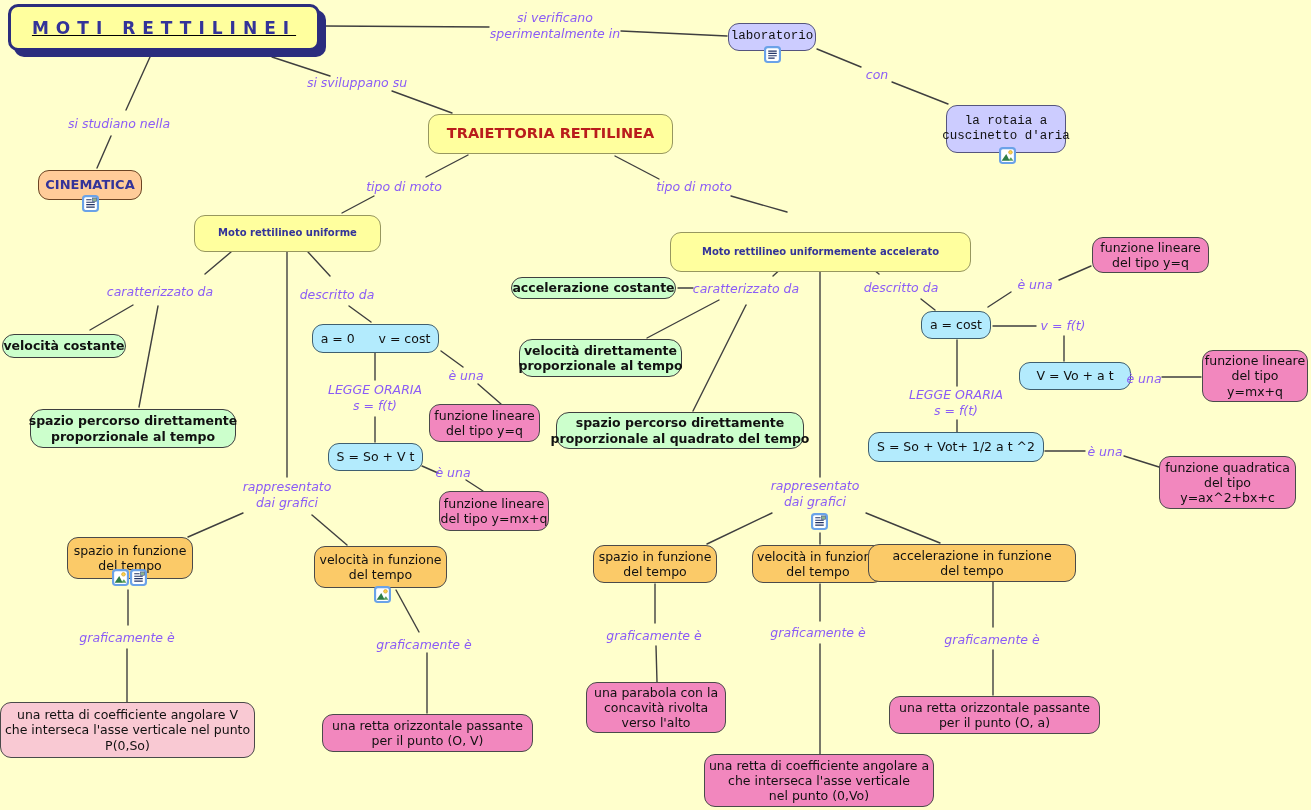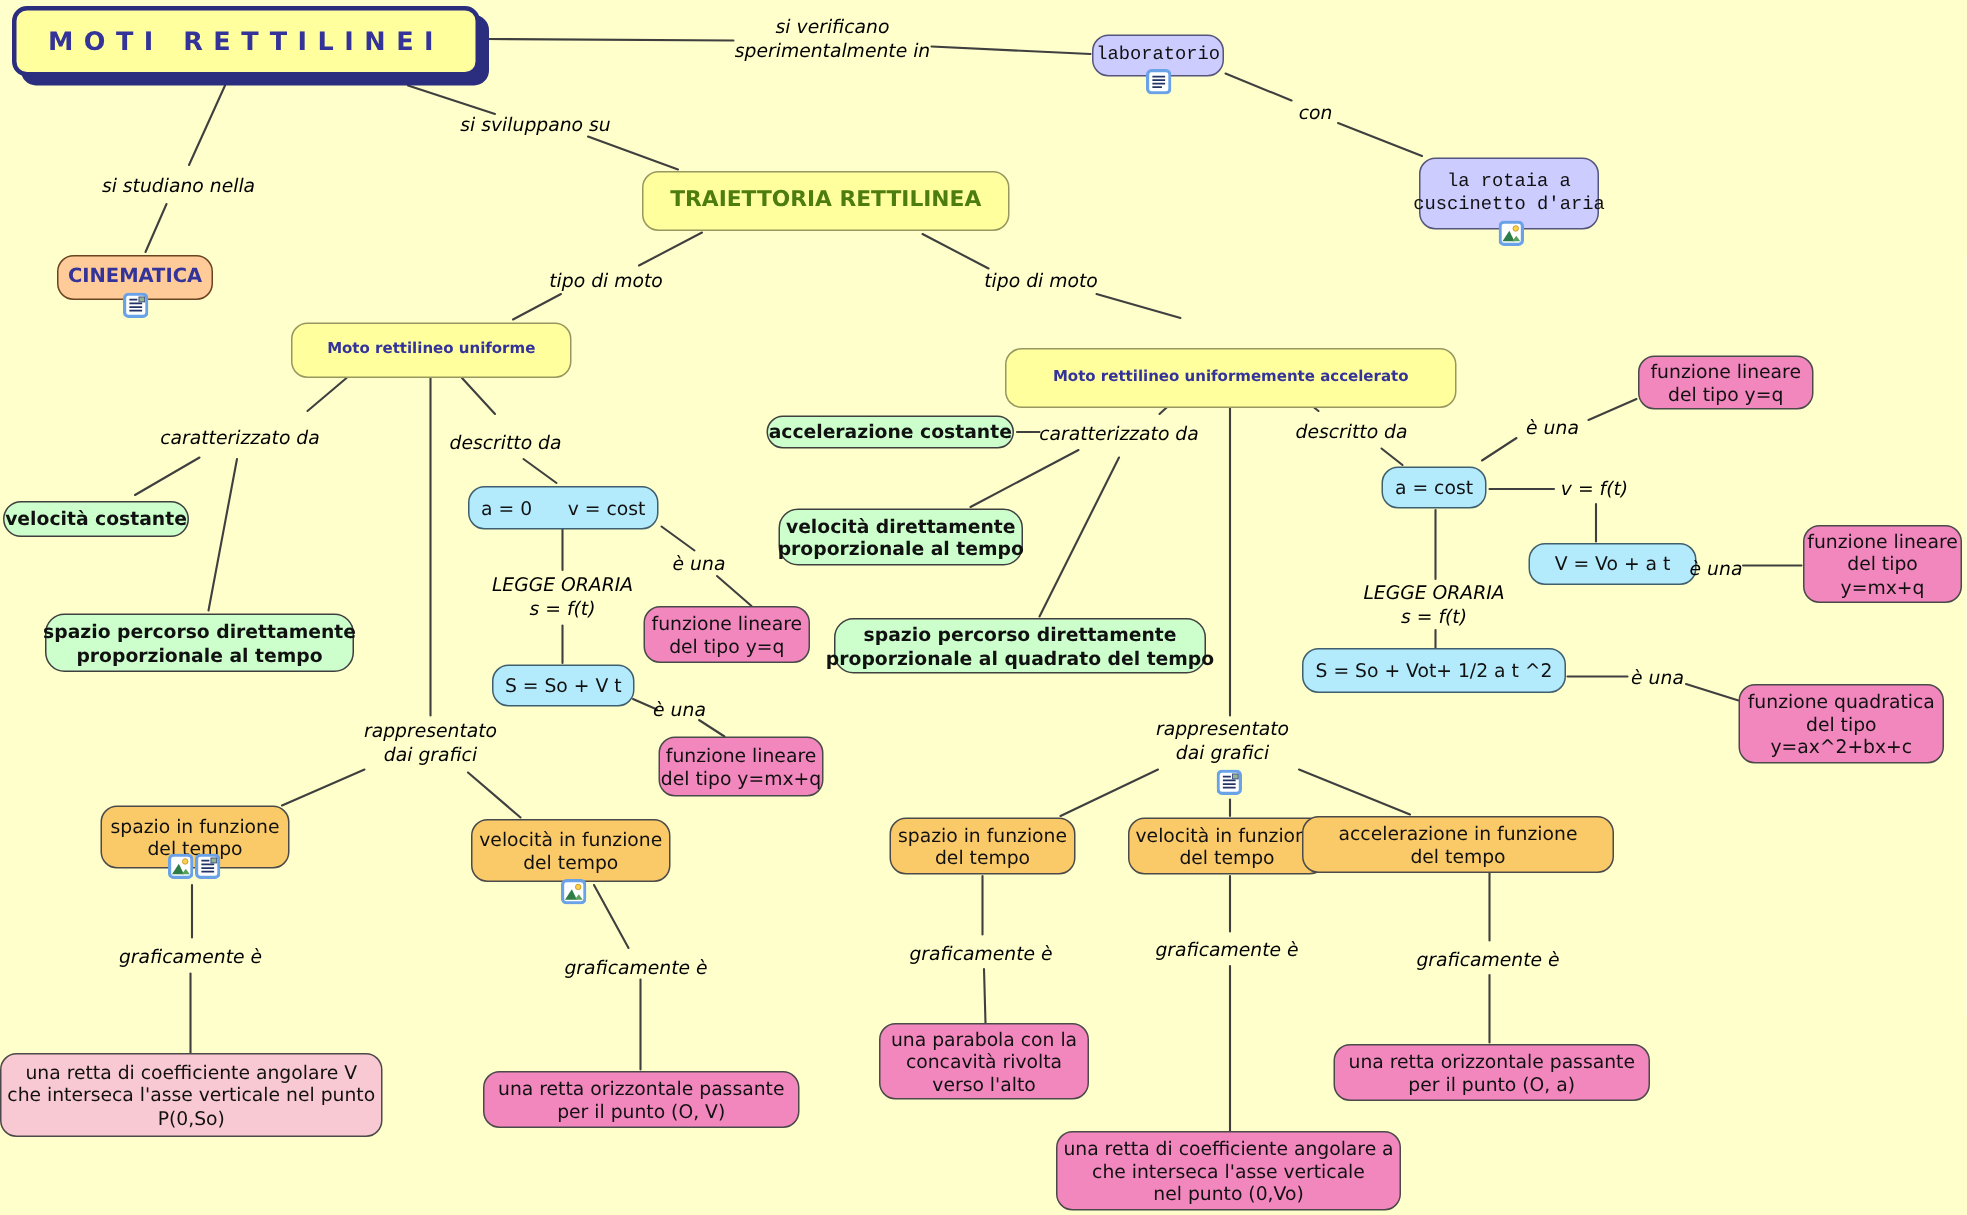--- a/index.html
+++ b/index.html
@@ -11,40 +11,41 @@
   .wires{position:absolute;left:0;top:0;}
   .node{
     position:absolute; box-sizing:border-box;
     display:inline-flex; align-items:center; justify-content:center;
     text-align:center; white-space:pre; line-height:1.22;
     border:1px solid #4a4a4a; border-radius:11px;
     font-size:12.5px; color:#111; padding:2px 7px;
   }
   .yellow{background:#FFFF9E; border-color:#97975F;}
   .navy{color:#333399; font-weight:bold; font-size:10px;}
-  .black-bold{color:#4d7c0f; font-weight:bold; font-size:14.5px;}
+  .black-bold{color:#b91c1c; font-weight:bold; font-size:14.5px;}
   .green{background:#CCFFCC; font-weight:bold; border-radius:13px; border-color:#3f3f3f;}
   .cyan{background:#B3EBFD; border-color:#3f5f6f;}
   .pink{background:#F287BE; border-color:#4a4a4a;}
   .lightpink{background:#F9C9D3; border-color:#4a4a4a;}
   .orange{background:#FBCA68; border-color:#4a4a4a;}
   .lavender{background:#CCCCFF; border-color:#55557d;font-family:Liberation Mono, monospace;}
   .peach{background:#FFCC99; border-color:#6b4423; color:#333399; font-weight:bold; font-size:13px;}
   .title-box{
     position:absolute; left:8px; top:4px; width:312px; height:47px;
     box-sizing:border-box; display:flex; align-items:center; justify-content:center;
     background:#FFFF9E; border:3px solid #2B2D7E; border-radius:10px;
     box-shadow:6px 6px 0 #2B2D7E;
+    text-decoration:underline;
   }
   .title-box span{
     color:#333399; font-weight:bold; font-size:17px; letter-spacing:7px;
   }
   .llabel{
     position:absolute; transform:translateX(-50%);
-    font-style:italic; font-size:12.5px; color:#000000;
+    font-style:italic; font-size:12.5px; color:#8b5cf6;
     text-align:center; white-space:pre; line-height:1.3;
   }
   .res-icon{position:absolute; width:17px; height:17px;}
 </style>
 </head>
 <body>
 
 <div id="canvas">
 
   <svg width="0" height="0" style="position:absolute" aria-hidden="true">

